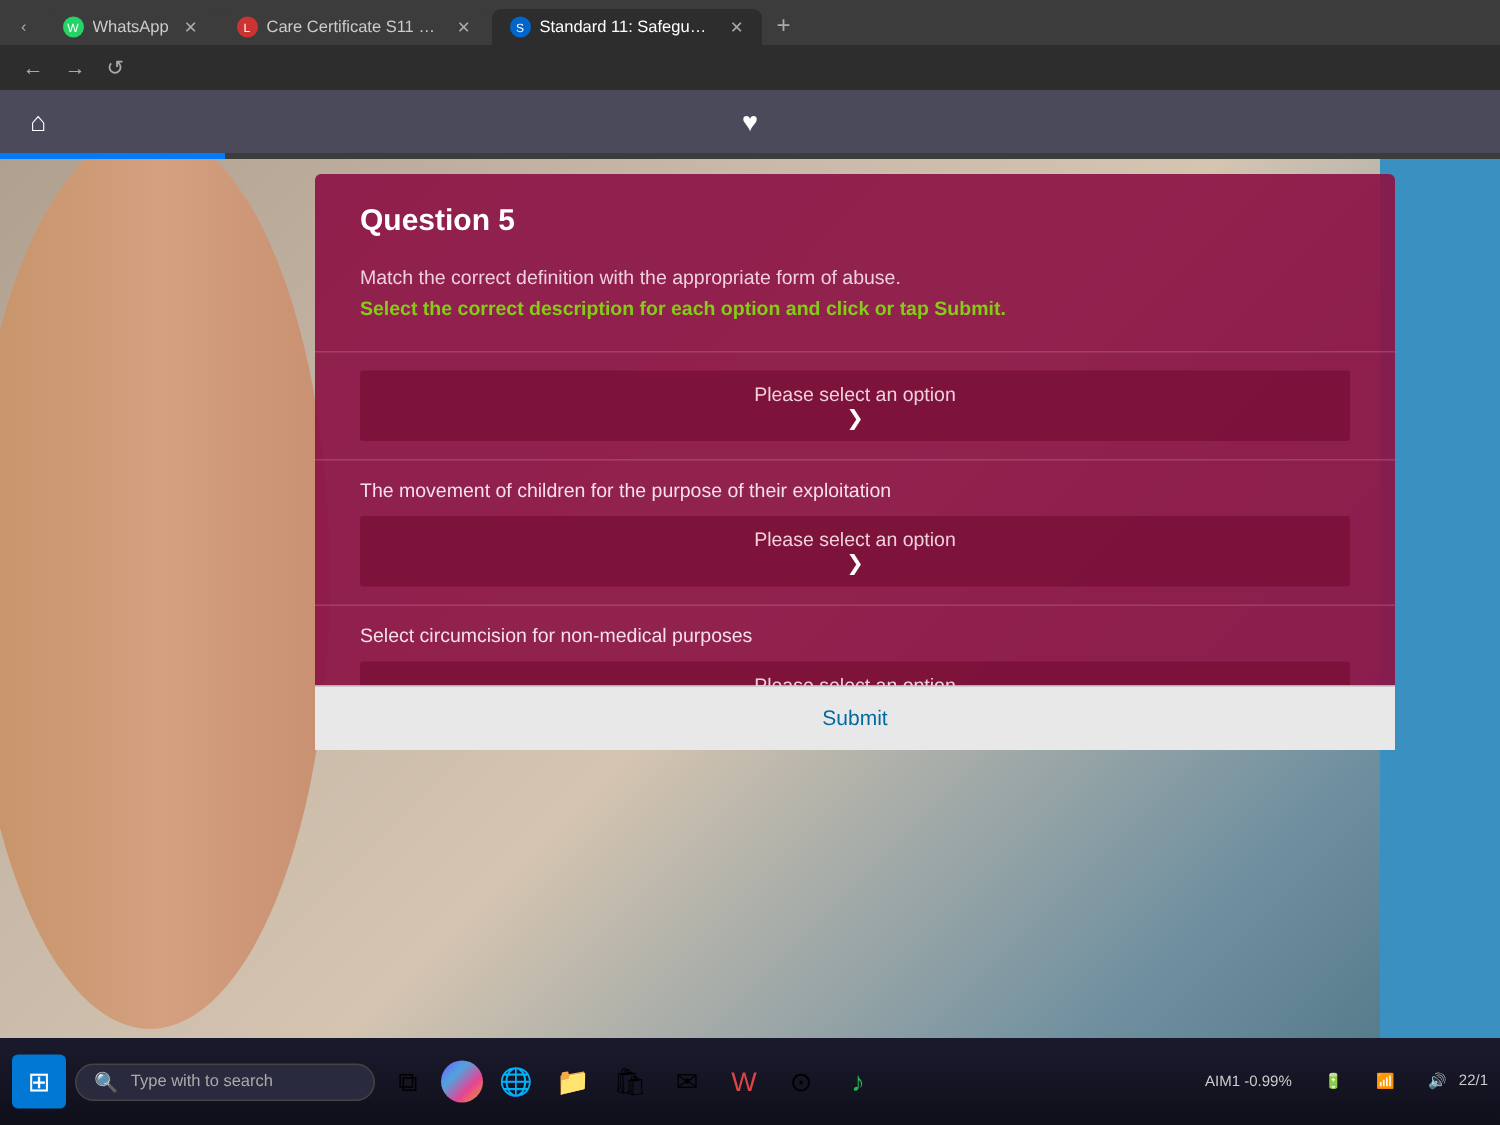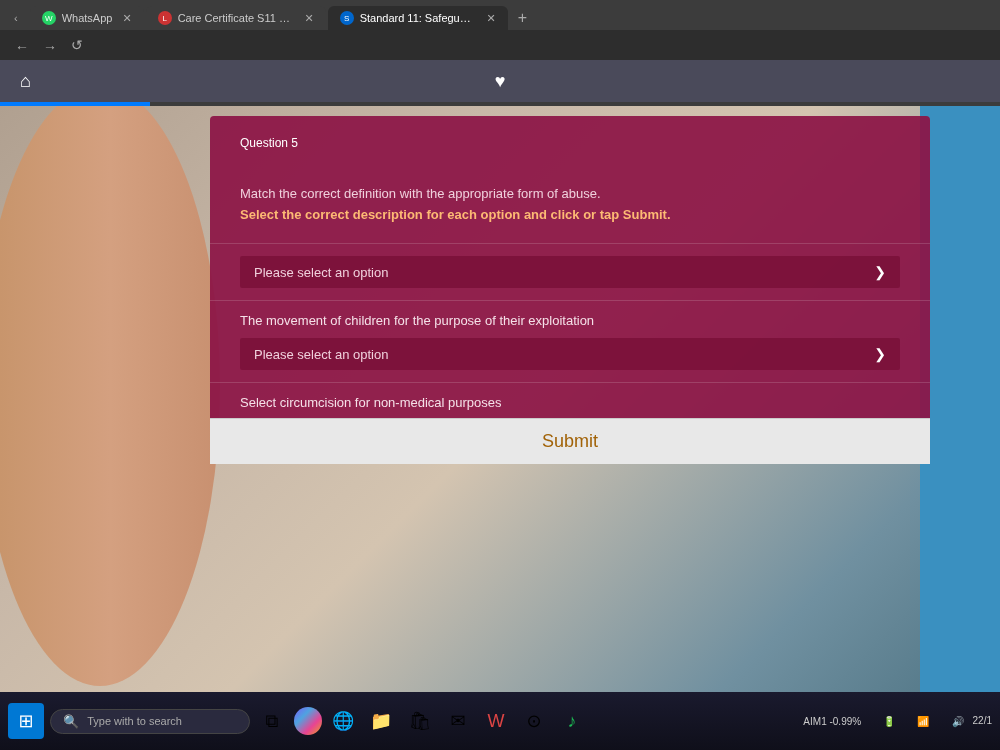--- a/index.html
+++ b/index.html
@@ -181,34 +181,34 @@
       border-radius: 4px;
       padding: 0 0 0 0;
       color: white;
     }
 
     .question-header {
       padding: 20px 30px 15px 30px;
     }
 
     .question-number {
-      font-size: 12px;
-      font-weight: normal;
-      margin-bottom: 36px;
+      font-size: 20px;
+      font-weight: bold;
+      margin-bottom: 18px;
       color: #fff;
     }
 
     .question-instruction {
       font-size: 13px;
       margin-bottom: 6px;
       color: #f0d0dc;
     }
 
     .question-instruction strong {
-      color: #fdba74;
+      color: #84cc16;
       font-weight: bold;
     }
 
     .question-items {
       padding: 0 0 0 0;
     }
 
     .question-item {
       border-top: 1px solid rgba(255,255,255,0.15);
       padding: 12px 30px;
@@ -221,20 +221,21 @@
     }
 
     .select-row {
       display: flex;
       align-items: center;
       justify-content: space-between;
       background: rgba(120, 15, 55, 0.8);
       border: none;
       padding: 8px 14px;
       border-radius: 2px;
+      flex-direction: column;
     }
 
     .select-label {
       font-size: 13px;
       color: #f0d0dc;
     }
 
     .select-chevron {
       color: #fff;
       font-size: 14px;
@@ -247,22 +248,22 @@
       border-top: 1px solid #ccc;
       position: absolute;
       bottom: 0;
       left: 0;
       width: 100%;
     }
 
     .submit-btn {
       background: transparent;
       border: none;
-      font-size: 18px;
-      color: #a16207;
+      font-size: 14px;
+      color: #0369a1;
       cursor: pointer;
     }
 
     
     .taskbar {
       position: absolute;
       bottom: 0;
       left: 0;
       width: 100%;
       height: 58px;

